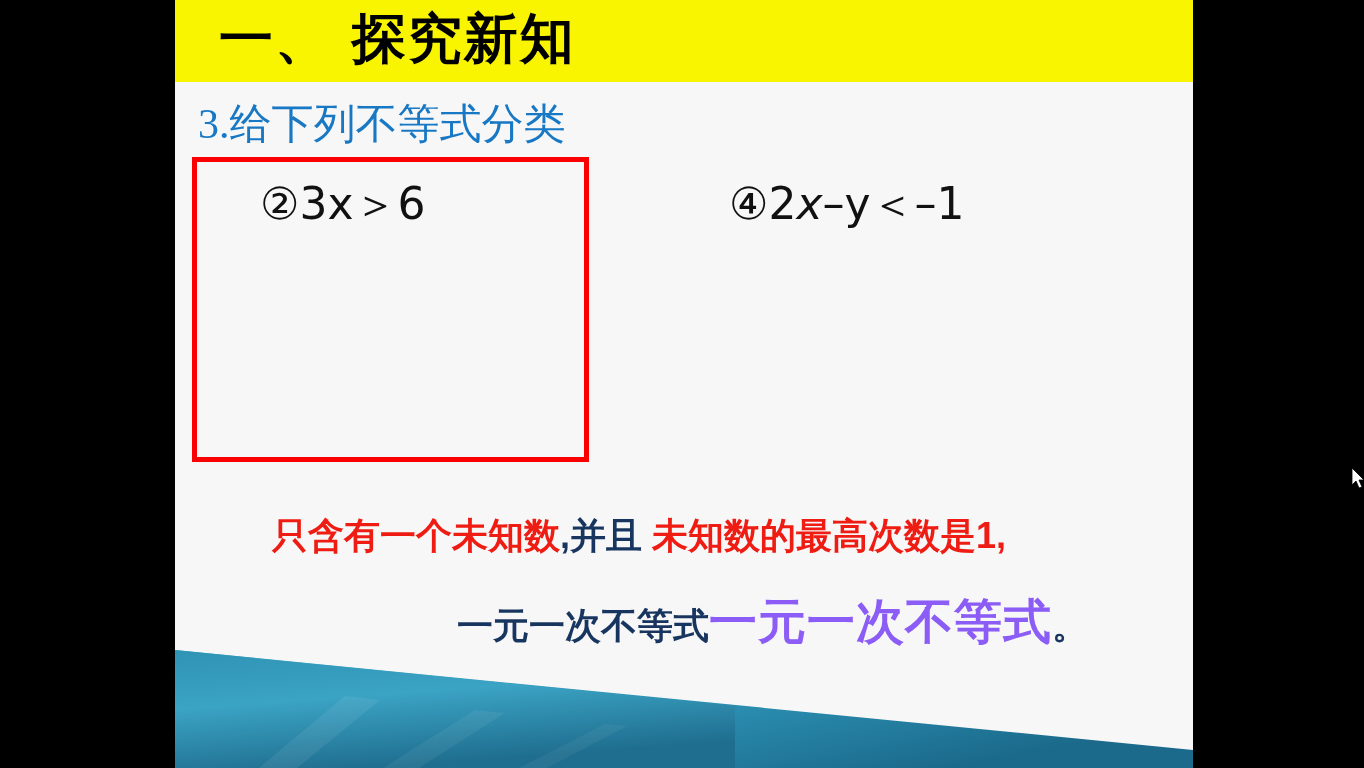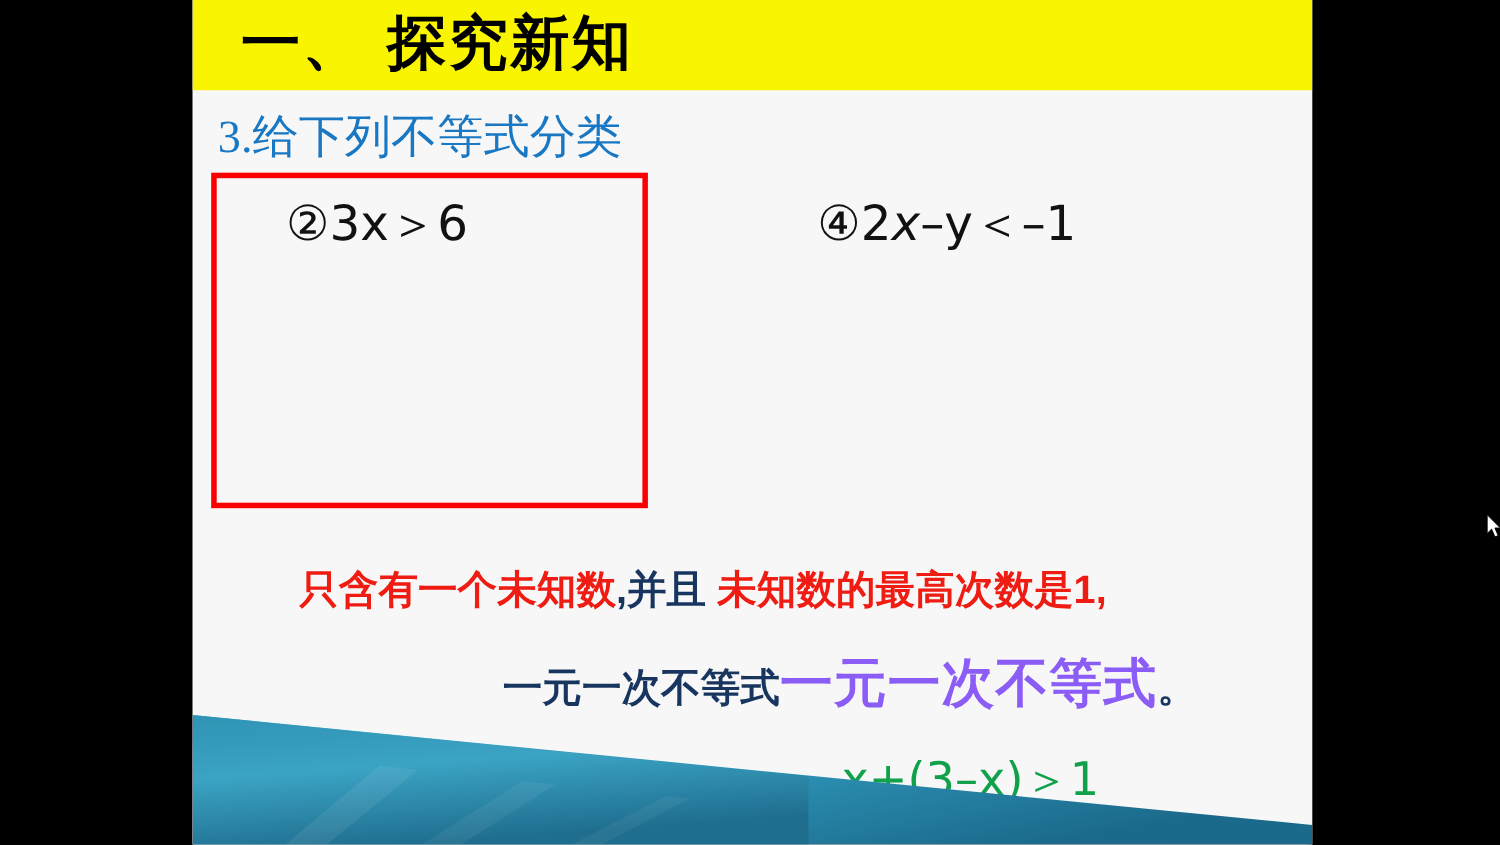--- a/index.html
+++ b/index.html
@@ -91,21 +91,21 @@
   }
   .expr .ital { font-style: italic; }
   .expr sup {
     font-size: 0.56em;
     vertical-align: super;
     line-height: 0;
   }
 
   #expr-2 { left: 40px;  top: 182px; }
   #expr-5 { left: 38px;  top: 366px; }
-  #expr-4 { left: 523px; top: 182px; text-align: right; }
+  #expr-4 { left: 509px; top: 182px; text-align: right; }
   #expr-6 { left: 520px; top: 366px; }
 
   
   .def-line {
     position: absolute;
     font-family: Liberation Sans, sans-serif;
     white-space: nowrap;
     line-height: 1;
   }
   #def-line-1 {
@@ -187,21 +187,20 @@
 
 
     <div class="def-line" id="def-line-1">
       <span class="red-txt">只含有一个未知数</span><span class="navy-txt">,并且 </span><span class="red-txt">未知数的最高次数是1,</span>
     </div>
 
     <div class="def-line" id="def-line-2">
       <span class="navy-txt">一元一次不等式</span><span class="navy-big">一元一次不等式</span><span class="navy-txt">。</span>
     </div>
 
-    <div id="green-expr">x+(3–x)＞1</div>
 
     <div id="deco">
       <svg width="1018" height="168" viewBox="0 0 1018 168">
         <defs>
           <linearGradient id="tealgrad" x1="0" y1="0" x2="0.35" y2="1">
             <stop offset="0%" stop-color="#2f93b4"></stop>
             <stop offset="45%" stop-color="#3ba3c4"></stop>
             <stop offset="100%" stop-color="#1f6e8f"></stop>
           </linearGradient>
           <linearGradient id="tealgrad2" x1="0" y1="0" x2="1" y2="0.6">

